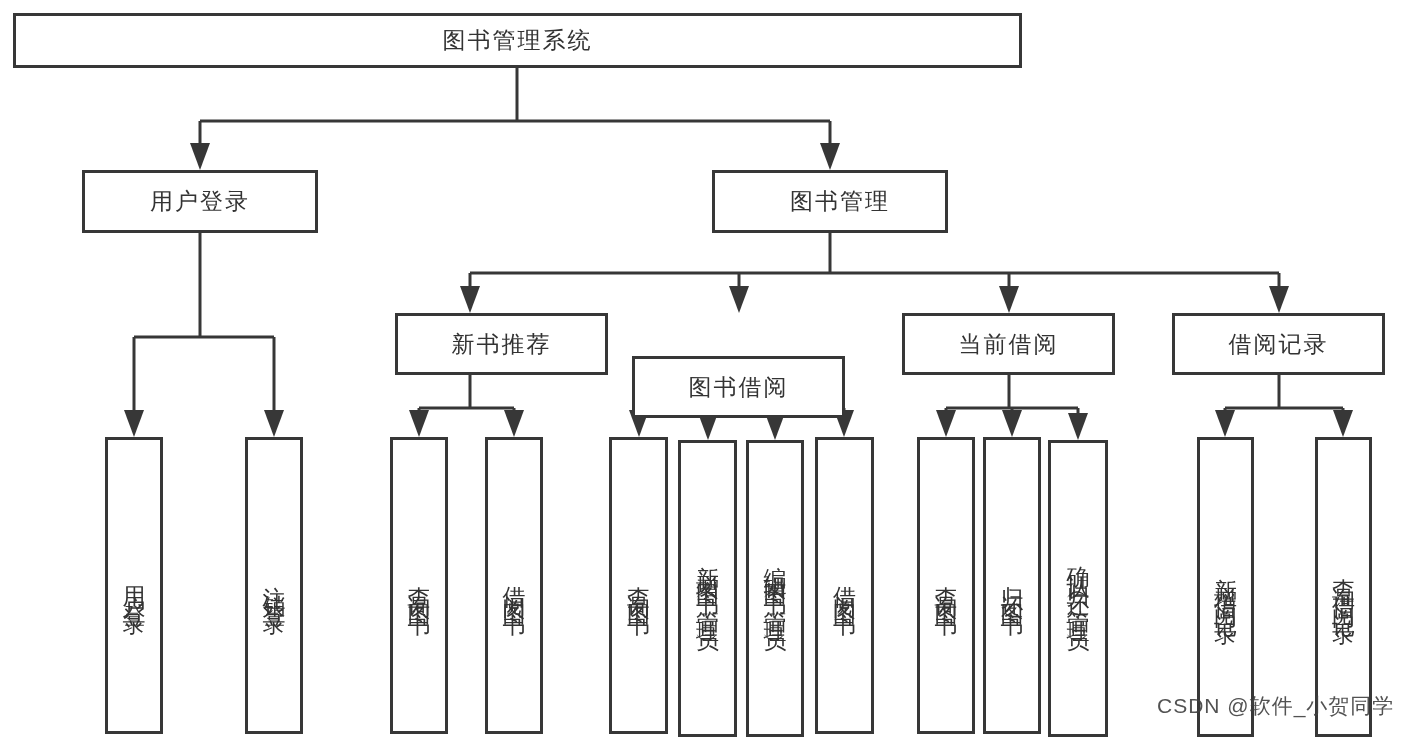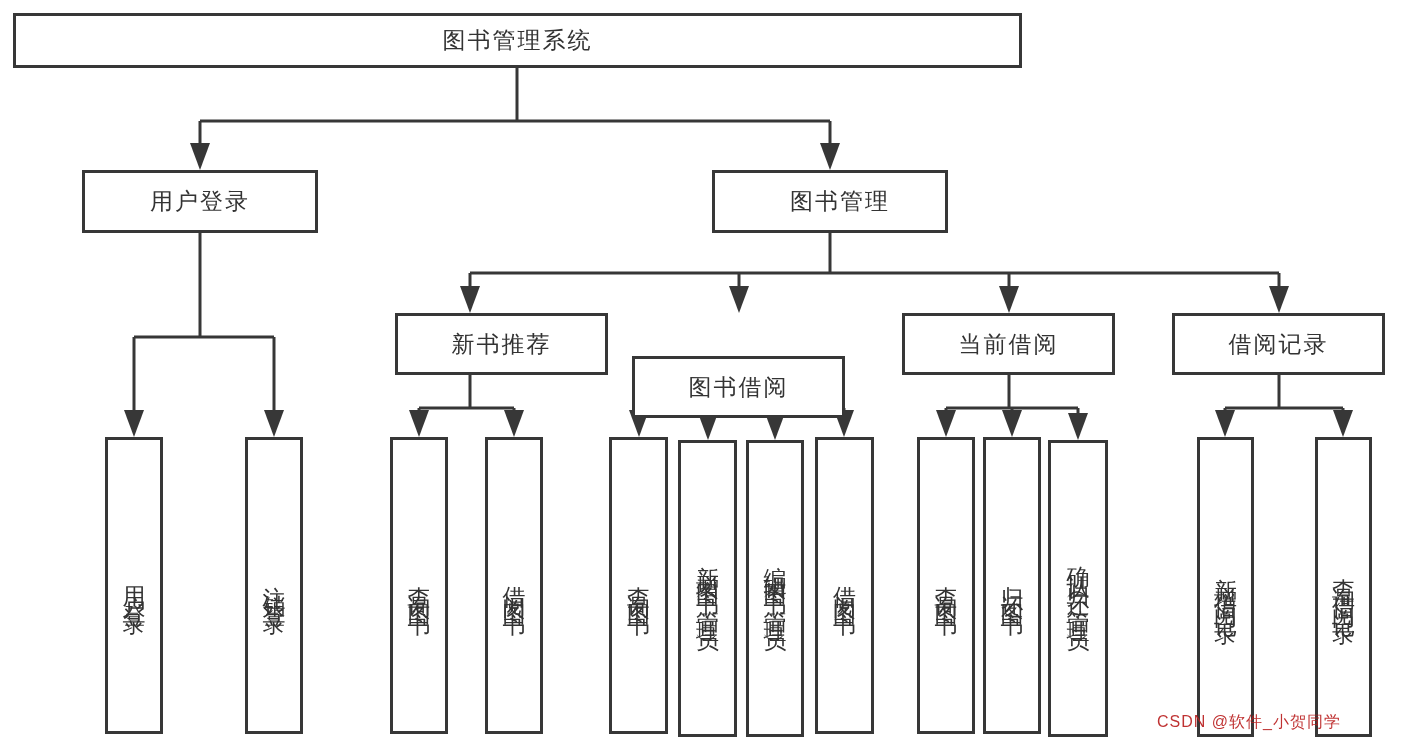--- a/index.html
+++ b/index.html
@@ -41,25 +41,25 @@
     text-orientation: mixed;
     font-size: 23px;
     letter-spacing: 9px;
     color: #333333;
     line-height: 1;
     white-space: nowrap;
   }
   #watermark {
     position: absolute;
     left: 1157px;
-    top: 712px;
+    top: 692px;
     z-index: 3;
-    font-size: 16px;
+    font-size: 21px;
     letter-spacing: 1px;
-    color: #b91c1c;
+    color: #404040;
     opacity: 0.9;
     white-space: nowrap;
   }
 </style>
 </head>
 <body>
 
 <div id="stage">
 
   <svg id="wires" viewBox="0 0 1405 747" xmlns="http://www.w3.org/2000/svg">

